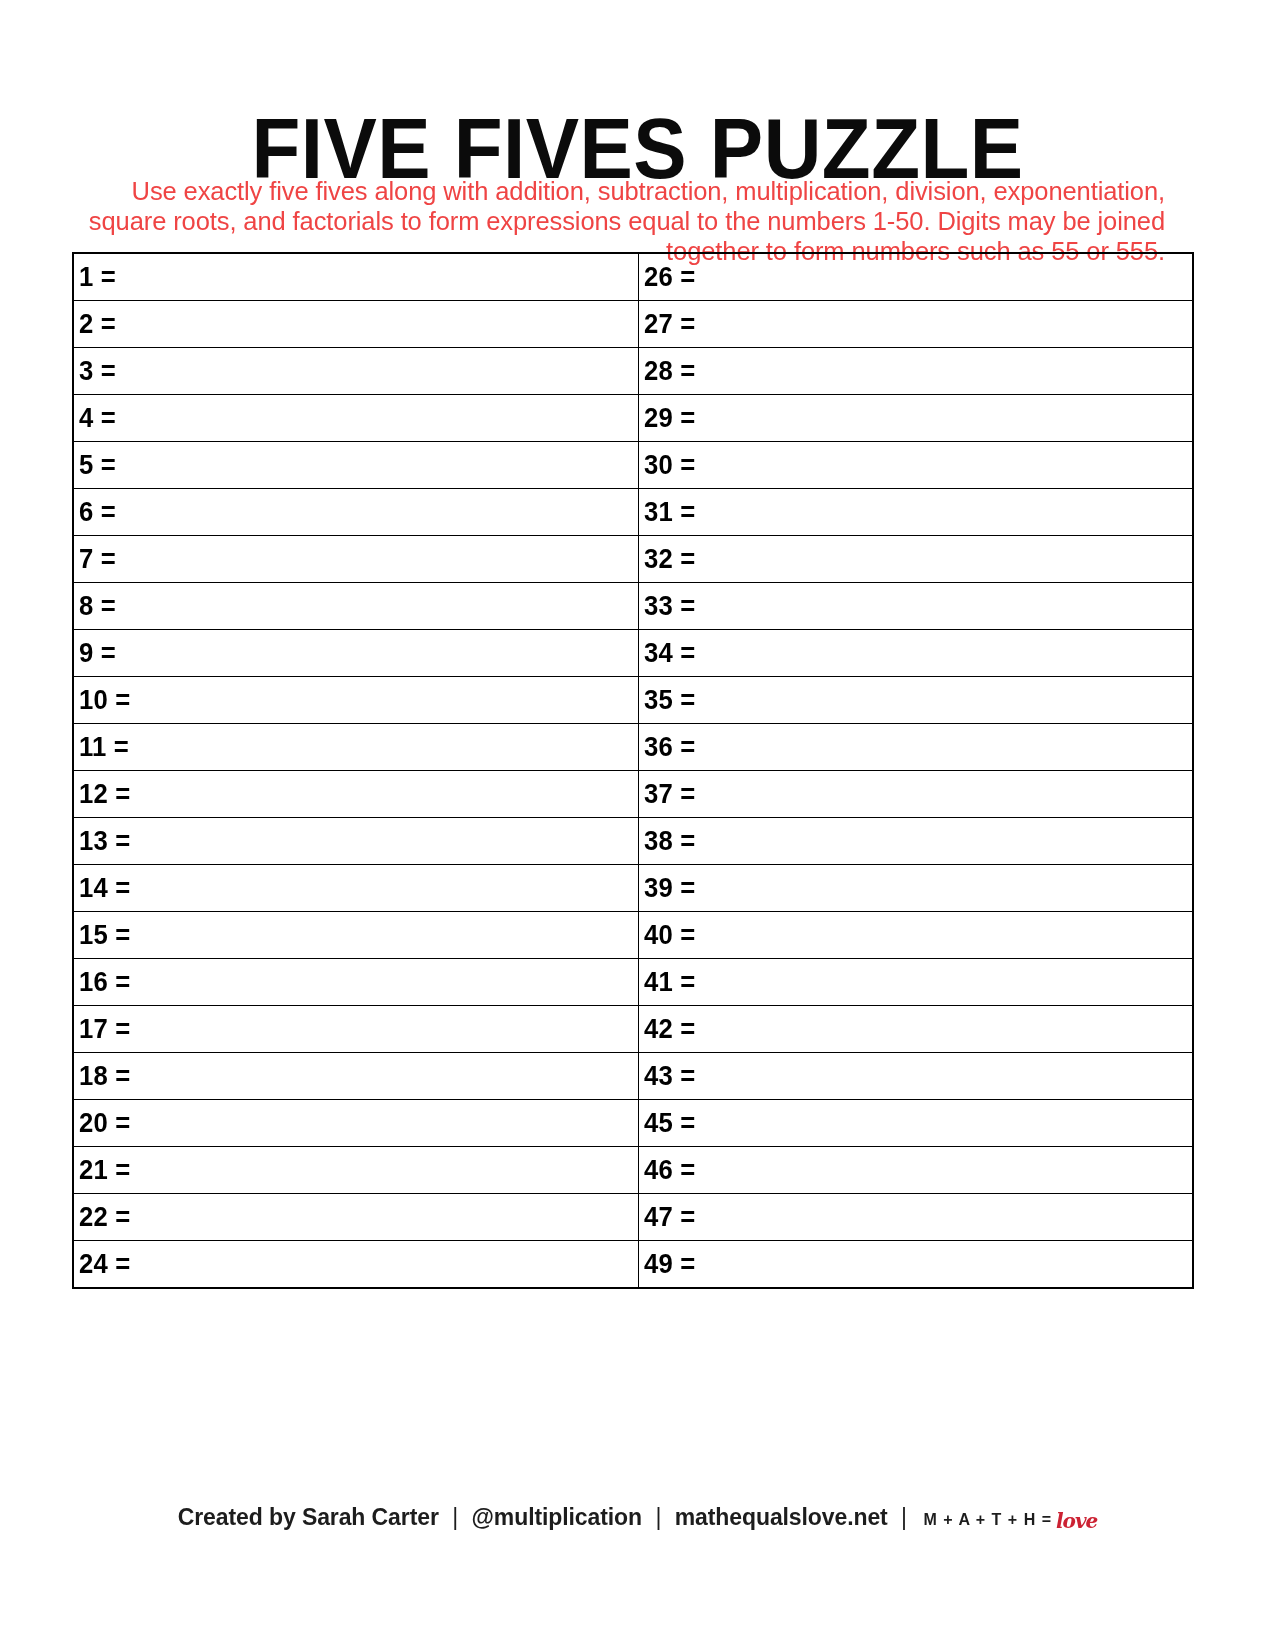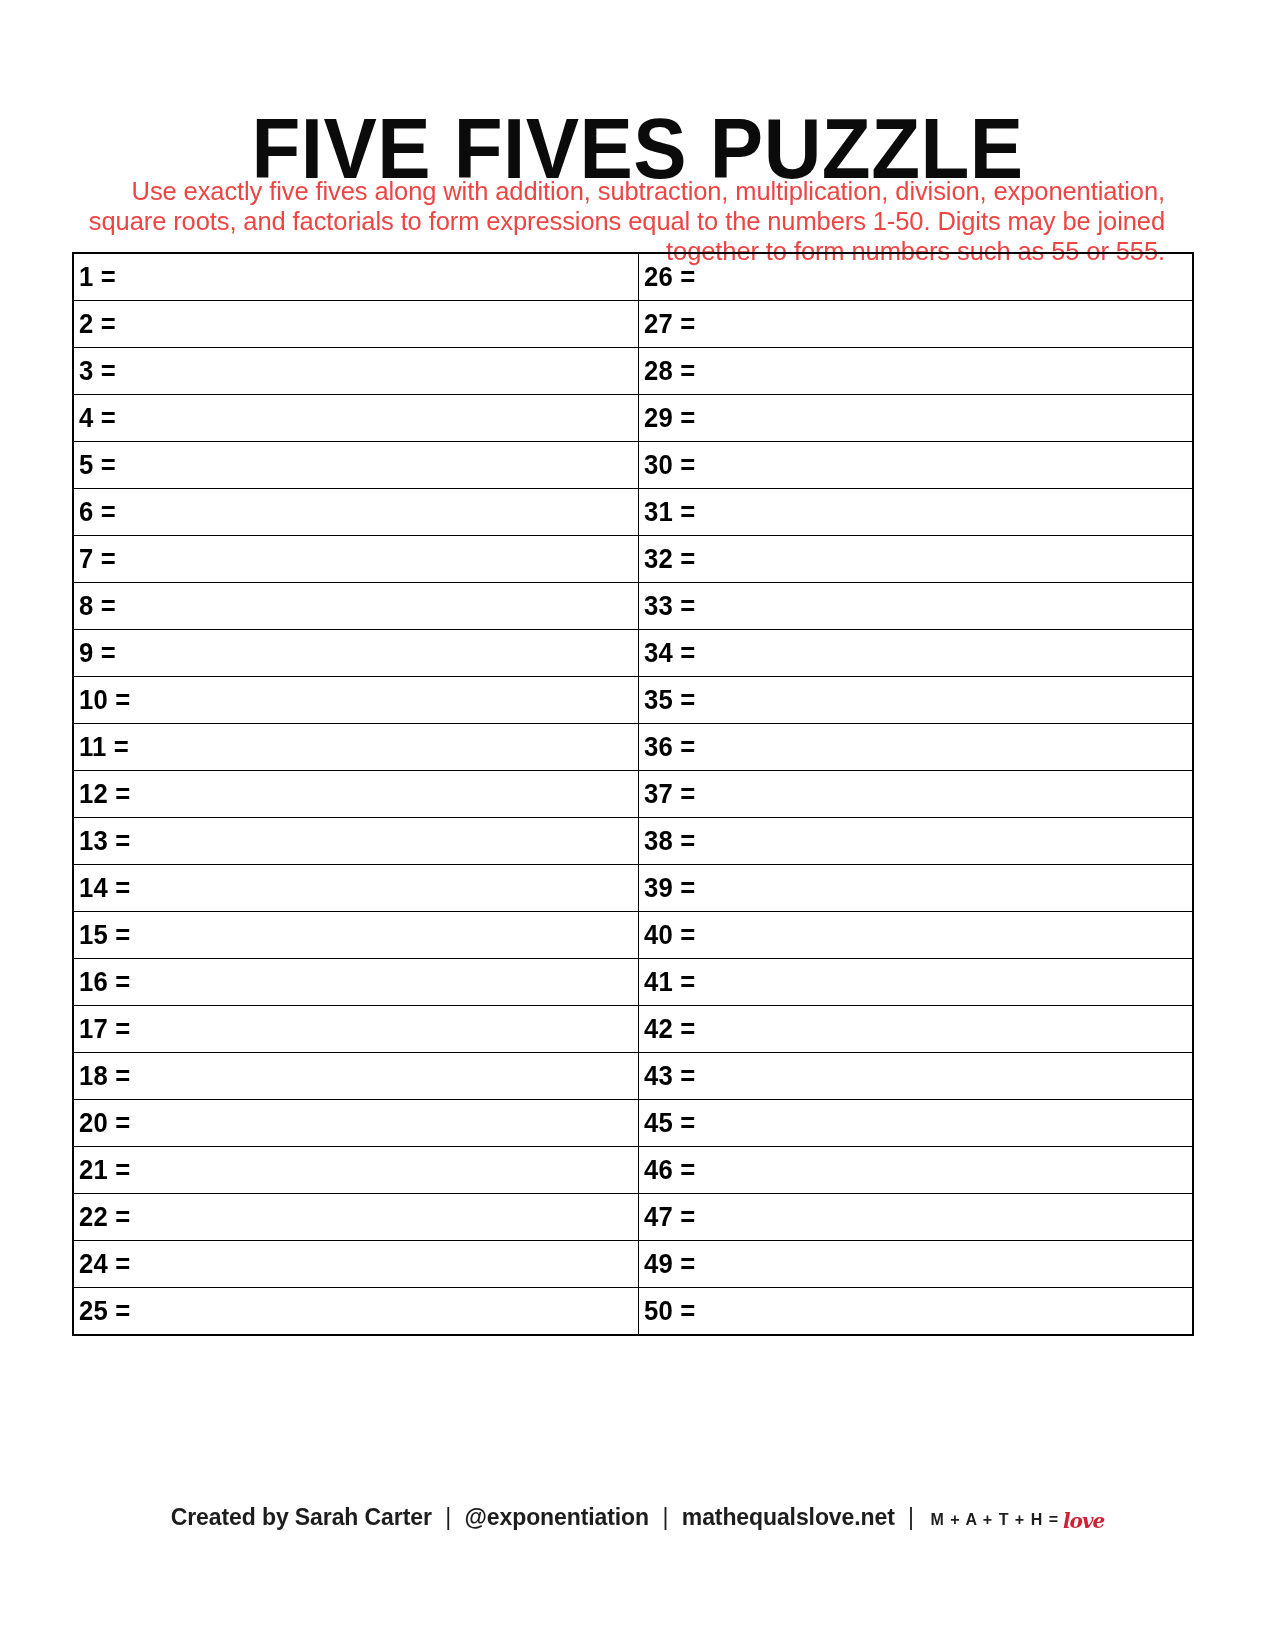--- a/index.html
+++ b/index.html
@@ -208,30 +208,26 @@
         <td class="col-right"><span class="lbl">46 =</span></td>
       </tr>
       <tr>
         <td class="col-left"><span class="lbl">22 =</span></td>
         <td class="col-right"><span class="lbl">47 =</span></td>
       </tr>
       <tr>
         <td class="col-left"><span class="lbl">24 =</span></td>
         <td class="col-right"><span class="lbl">49 =</span></td>
       </tr>
-      <tr>
-        <td class="col-left"><span class="lbl">25 =</span></td>
-        <td class="col-right"><span class="lbl">50 =</span></td>
-      </tr>
     </tbody>
   </table>
 
   <div class="footer">
     <span class="seg">Created by Sarah Carter</span>
     <span class="sep">|</span>
-    <span class="seg">@exponentiation</span>
+    <span class="seg">@multiplication</span>
     <span class="sep">|</span>
     <span class="seg">mathequalslove.net</span>
     <span class="sep">|</span>
     <span class="mathlogo">M + A + T + H =</span><span class="heartword">love</span>
   </div>
 
 </div>
 
 </body></html>

